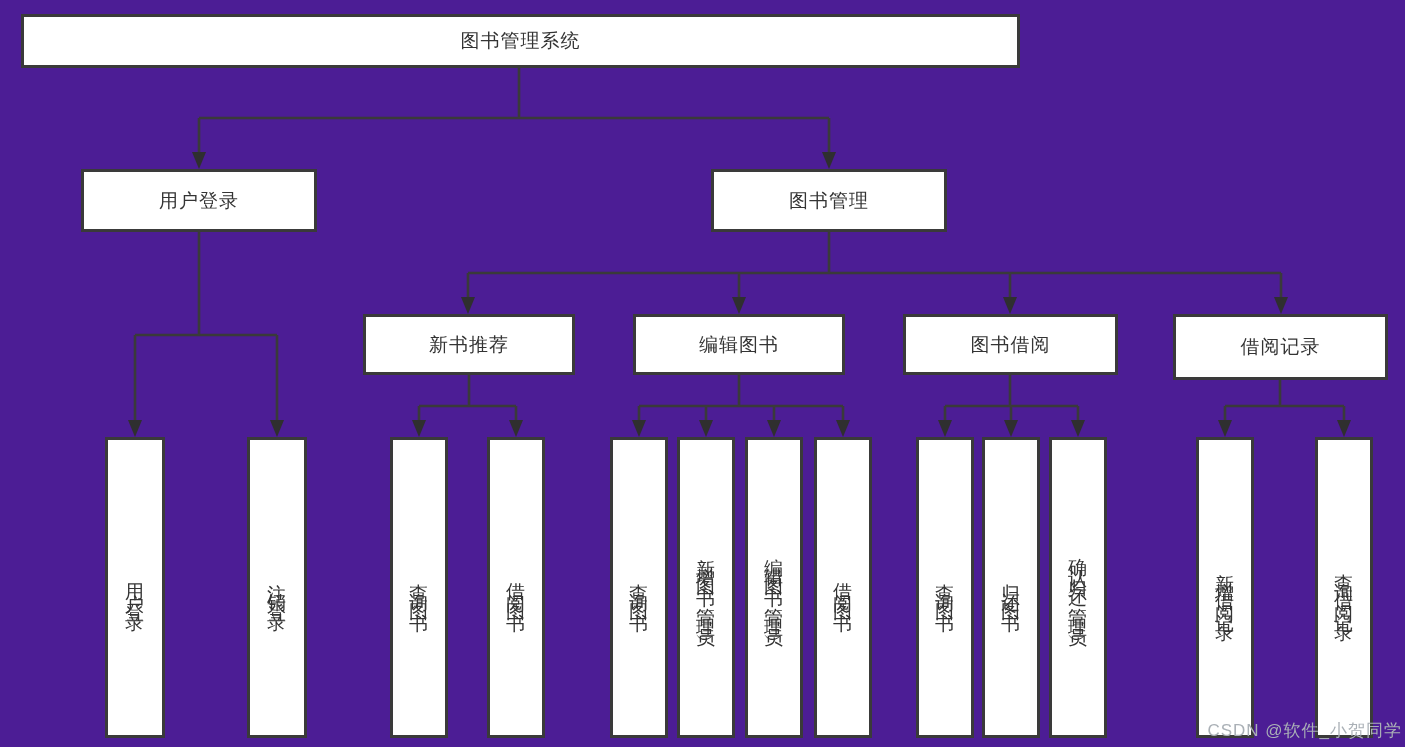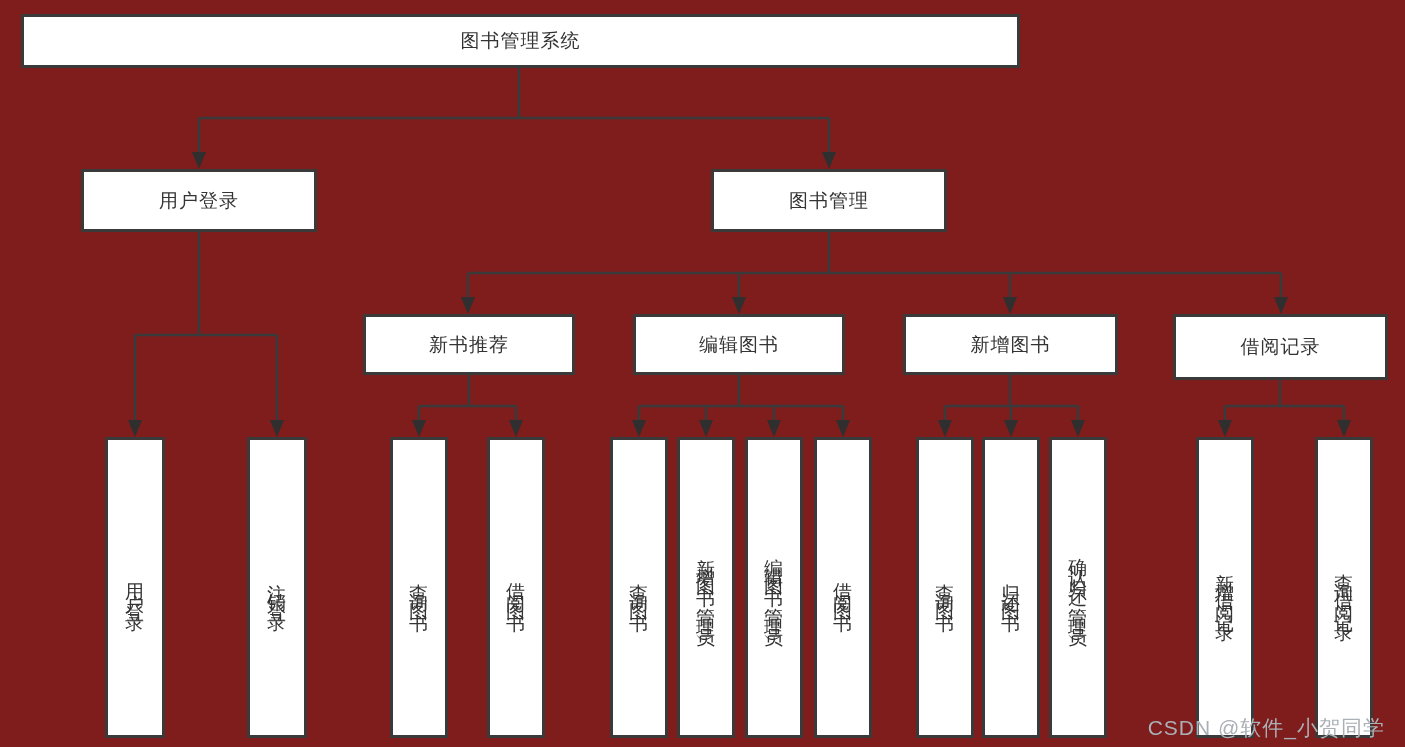--- a/index.html
+++ b/index.html
@@ -1,19 +1,19 @@
 <!DOCTYPE html>
 <html><head>
 <meta charset="utf-8">
 <style>
   html,body{margin:0;padding:0;background:#ffffff;}
   .canvas{
     position:relative;
     width:1405px;height:747px;
-    background:#7f1d1d;
+    background:#4c1d95;
     font-family:"Liberation Sans","DejaVu Sans",sans-serif;
     overflow:hidden;
   }
   .connectors{position:absolute;left:0;top:0;width:1405px;height:747px;}
   .node{
     position:absolute;
     box-sizing:border-box;
     background:#ffffff;
     border:3px solid #3a3a3a;
     display:flex;
@@ -29,23 +29,23 @@
   .node.leaf span{
     writing-mode:vertical-rl;
     text-orientation:mixed;
     font-size:19px;
     letter-spacing:10px;
     line-height:1;
     white-space:nowrap;
   }
   .watermark{
     position:absolute;
-    right:20px;
+    right:3px;
     bottom:5px;
-    font-size:21px;
+    font-size:17px;
     color:#aab0b6;
     letter-spacing:1px;
     white-space:nowrap;
     margin-top:48px;
   }
 </style>
 </head>
 <body>
 
 <div class="canvas">
@@ -101,21 +101,21 @@
     <span>图书管理</span>
   </div>
 
   <div class="node h" style="left:363px;top:314px;width:212px;height:61px">
     <span>新书推荐</span>
   </div>
   <div class="node h" style="left:633px;top:314px;width:212px;height:61px">
     <span>编辑图书</span>
   </div>
   <div class="node h" style="left:903px;top:314px;width:215px;height:61px">
-    <span>新增图书</span>
+    <span>图书借阅</span>
   </div>
   <div class="node h" style="left:1173px;top:314px;width:215px;height:66px">
     <span>借阅记录</span>
   </div>
 
   <div class="node leaf" style="left:105px;top:437px;width:60px;height:301px">
     <span>用户登录</span>
   </div>
   <div class="node leaf" style="left:247px;top:437px;width:60px;height:301px">
     <span>注销登录</span>

